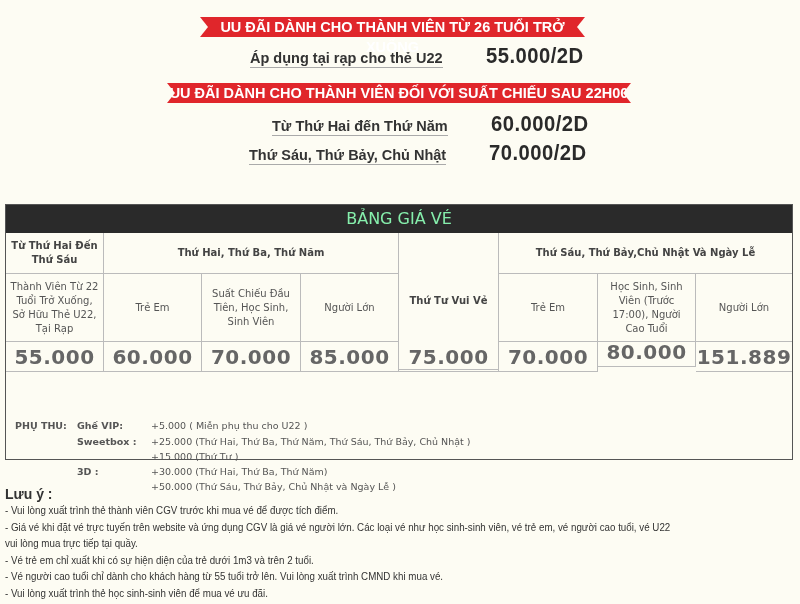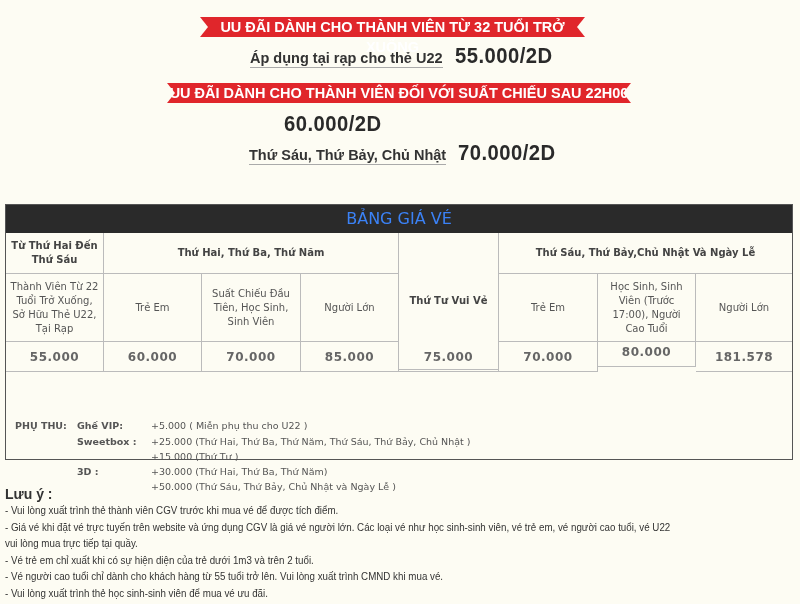--- a/index.html
+++ b/index.html
@@ -3,52 +3,53 @@
 <meta charset="utf-8">
 <style>
   html, body { margin:0; padding:0; }
   body { width:800px; height:604px; background:#fdfcf3; position:relative; overflow:hidden; font-family:"DejaVu Sans", sans-serif; color:#333; }
   .banner { position:absolute; background:#e0262b; color:#fff; font-family:"Liberation Sans", sans-serif; font-weight:bold; font-size:14.5px; text-align:center; line-height:20px; height:20px; }
   .banner::before, .banner::after { content:""; position:absolute; top:0; width:0; height:0; border-top:10px solid transparent; border-bottom:10px solid transparent; }
   .banner::before { left:0; border-left:8px solid #fdfcf3; }
   .banner::after { right:0; border-right:8px solid #fdfcf3; }
   #b1 { left:200px; top:17px; width:385px; }
   #b2 { left:167px; top:83px; width:464px; }
-  .promo-row { position:absolute; display:flex; align-items:flex-end; }
+  .promo-row { position:absolute; display:flex; align-items:flex-end;gap:31px; }
   .promo-label { font-family:"Liberation Sans", sans-serif; font-weight:bold; font-size:14.5px; color:#333; border-bottom:1.5px solid #aaa; padding-bottom:1px; }
   .promo-price { font-family:"Liberation Sans", sans-serif; font-weight:bold; font-size:22px; color:#2a2a2a; margin-left:12px; line-height:24px; transform:scaleX(0.92); transform-origin:left; letter-spacing:0.5px; }
   #r1 { left:250px; top:44px; }
   #r2 { left:272px; top:112px; }
   #r3 { left:249px; top:141px; }
 
   .tbl { position:absolute; left:5px; top:204px; width:788px; height:256px; border:1px solid #555; box-sizing:border-box; }
-  .tbl-title { position:absolute; left:0; top:0; width:100%; height:28px; background:#2a2a2a; color:#3b82f6; font-family:"DejaVu Sans", sans-serif; font-size:16px; text-align:center; line-height:28px; }
+  .tbl-title { position:absolute; left:0; top:0; width:100%; height:28px; background:#2a2a2a; color:#86efac; font-family:"DejaVu Sans", sans-serif; font-size:16px; text-align:center; line-height:28px; }
   .cell { position:absolute; box-sizing:border-box; display:flex; align-items:center; justify-content:center; text-align:center; font-size:10px; line-height:14px; color:#555; border-right:1px solid #bbb; border-bottom:1px solid #bbb; padding:0 4px; }
   .cell.h { font-weight:bold; color:#444; }
-  .cell.v { font-weight:bold; font-size:12px; color:#666; letter-spacing:0.5px; }
+  .cell.v { font-weight:bold; font-size:20px; color:#666; letter-spacing:0.5px; }
   .cell.last { border-right:none; }
   .surcharge { position:absolute; left:0; top:169px; width:100%; height:86px; font-size:9.5px; color:#555;margin-top:40px; }
   .sc-line { position:absolute; white-space:nowrap; }
   .sc-b { font-weight:bold; color:#555; }
 
   .notes { position:absolute; left:5px; top:486px; width:790px; font-family:"Liberation Sans", sans-serif; color:#333; }
   .notes-title { font-weight:bold; font-size:14px; margin-bottom:0; }
   .note { font-size:10.5px; line-height:16.5px; transform:scaleX(0.93); transform-origin:left; width:840px; }
 </style>
 </head>
 <body>
 
-<div class="banner" id="b1">UU ĐÃI DÀNH CHO THÀNH VIÊN TỪ 32 TUỔI TRỞ XUỐNG</div>
+<div class="banner" id="b1">UU ĐÃI DÀNH CHO THÀNH VIÊN TỪ 26 TUỔI TRỞ XUỐNG</div>
 <div class="promo-row" id="r1">
   <span class="promo-label">Áp dụng tại rạp cho thẻ U22</span>
   <span class="promo-price">55.000/2D</span>
 </div>
 
 <div class="banner" id="b2">UU ĐÃI DÀNH CHO THÀNH VIÊN ĐỐI VỚI SUẤT CHIẾU SAU 22H00</div>
 <div class="promo-row" id="r2">
+  <span class="promo-label">Từ Thứ Hai đến Thứ Năm</span>
   <span class="promo-price">60.000/2D</span>
 </div>
 <div class="promo-row" id="r3">
   <span class="promo-label">Thứ Sáu, Thứ Bảy, Chủ Nhật</span>
   <span class="promo-price">70.000/2D</span>
 </div>
 
 <div class="tbl">
   <div class="tbl-title">BẢNG GIÁ VÉ</div>
 
@@ -65,21 +66,21 @@
   <div class="cell" style="left:592px;top:69px;width:98px;height:68px;">Học Sinh, Sinh Viên (Trước 17:00), Người Cao Tuổi</div>
   <div class="cell last" style="left:690px;top:69px;width:96px;height:68px;">Người Lớn</div>
 
   <div class="cell v" style="left:0;top:137px;width:98px;height:30px;">55.000</div>
   <div class="cell v" style="left:98px;top:137px;width:98px;height:30px;">60.000</div>
   <div class="cell v" style="left:196px;top:137px;width:99px;height:30px;">70.000</div>
   <div class="cell v" style="left:295px;top:137px;width:98px;height:30px;">85.000</div>
   <div class="cell v" style="left:393px;top:137px;width:100px;height:30px;">75.000</div>
   <div class="cell v" style="left:493px;top:137px;width:99px;height:30px;">70.000</div>
   <div class="cell v" style="left:592px;top:132px;width:98px;height:30px;">80.000</div>
-  <div class="cell v last" style="left:690px;top:137px;width:96px;height:30px;">181.578</div>
+  <div class="cell v last" style="left:690px;top:137px;width:96px;height:30px;">151.889</div>
 
   <div class="surcharge">
     <span class="sc-line sc-b" style="left:9px;top:6px;">PHỤ THU:</span>
     <span class="sc-line sc-b" style="left:71px;top:6px;">Ghế VIP:</span>
     <span class="sc-line" style="left:145px;top:6px;">+5.000 ( Miễn phụ thu cho U22 )</span>
     <span class="sc-line sc-b" style="left:71px;top:22px;">Sweetbox :</span>
     <span class="sc-line" style="left:145px;top:22px;">+25.000 (Thứ Hai, Thứ Ba, Thứ Năm, Thứ Sáu, Thứ Bảy, Chủ Nhật )</span>
     <span class="sc-line" style="left:145px;top:37px;text-align:right;">+15.000 (Thứ Tư )</span>
     <span class="sc-line sc-b" style="left:71px;top:52px;">3D :</span>
     <span class="sc-line" style="left:145px;top:52px;">+30.000 (Thứ Hai, Thứ Ba, Thứ Năm)</span>

